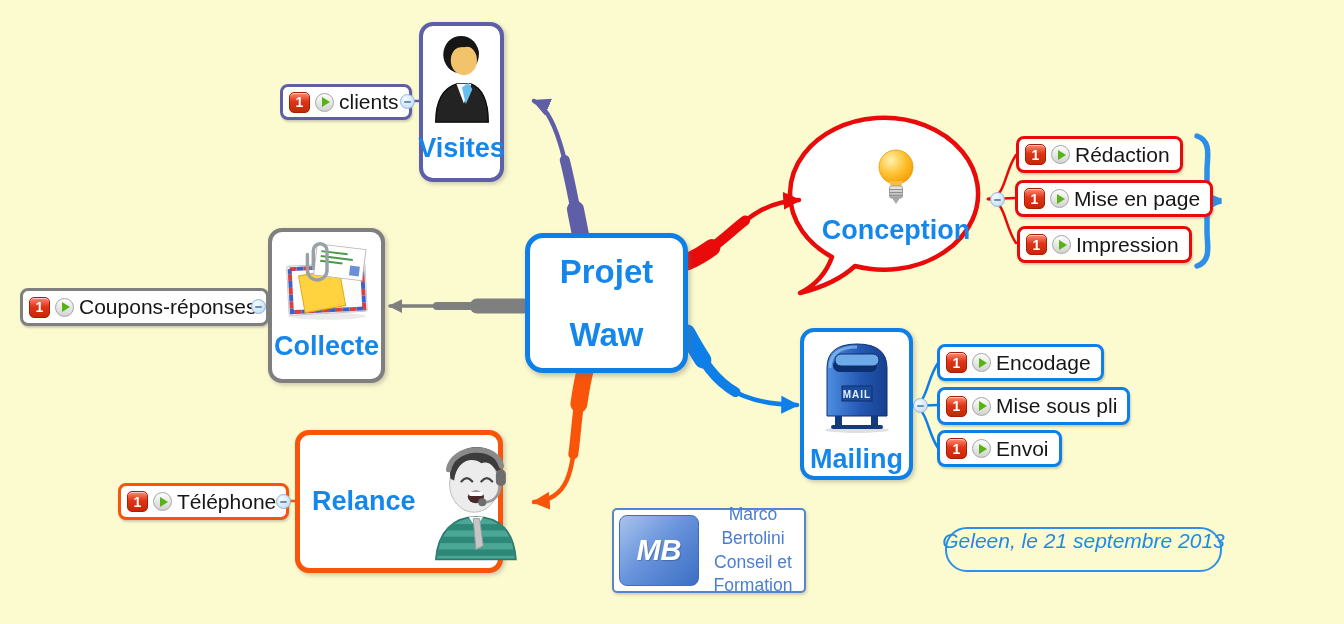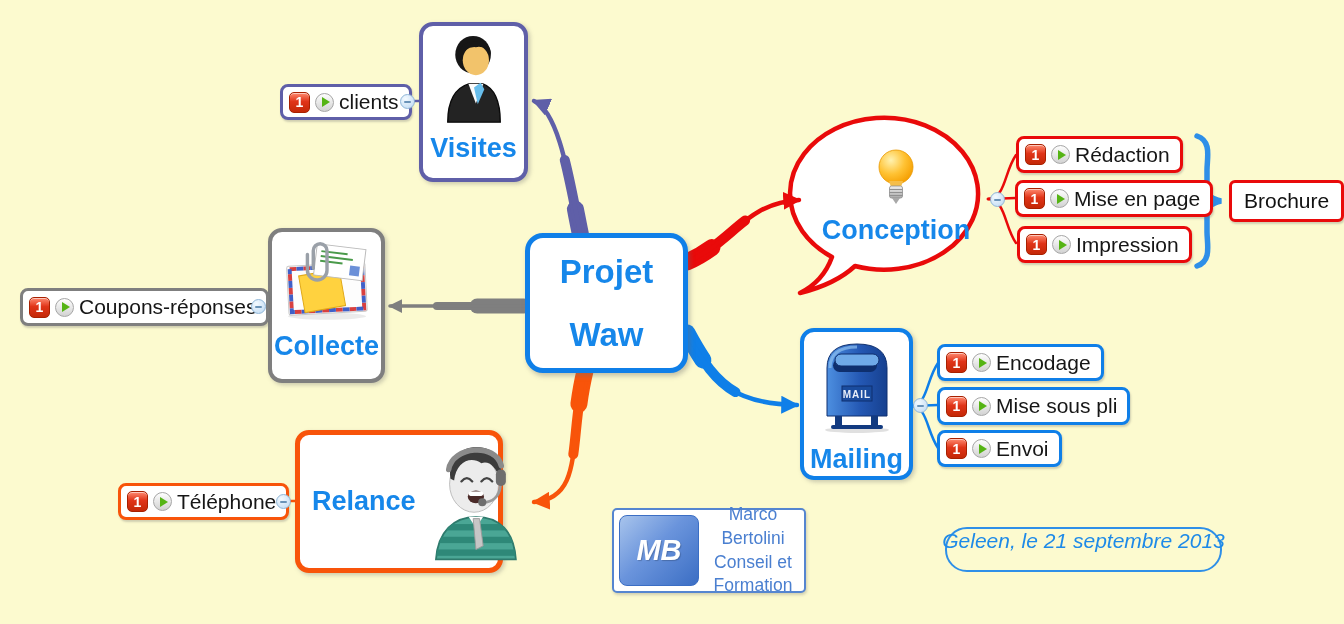--- a/index.html
+++ b/index.html
@@ -157,21 +157,21 @@
     </g>
 
     <path d="M1197,136 C1212,141 1207,158 1207,170 L1207,186 C1207,197 1213,199 1221,201 C1213,203 1207,205 1207,216 L1207,232 C1207,244 1212,261 1197,266" fill="none" stroke="#2E8FE8" stroke-width="5.5" stroke-linecap="round"></path>
   </svg>
 
   <div class="center-node">
     <span>Projet</span>
     <span>Waw</span>
   </div>
 
-  <div class="node n-purple" style="left:419px;top:22px;width:109px;height:160px;">
+  <div class="node n-purple" style="left:419px;top:22px;width:85px;height:160px;">
     <span style="margin-top:8px;">
       <svg width="68" height="90" viewBox="0 0 72 96">
         <ellipse cx="35" cy="22" rx="19" ry="20" fill="#161616"></ellipse>
         <ellipse cx="38" cy="28" rx="14" ry="16" fill="#F2C36B"></ellipse>
         <path d="M19,24 Q20,8 38,8 Q54,8 54,22 Q48,12 38,14 Q26,13 23,26 Z" fill="#161616"></path>
         <path d="M8,94 Q8,60 31,53 L45,53 Q64,60 64,94 Z" fill="#232323" stroke="#0A0A0A" stroke-width="1.5"></path>
         <path d="M30,53 L46,53 L38,74 Z" fill="#FCFCFC"></path>
         <path d="M36,57 L43,52 L47,59 L40,75 Z" fill="#68BEEC"></path>
       </svg>
     </span>
@@ -359,23 +359,20 @@
   <div class="minus-dot" style="left:276px;top:494px;">
       <span></span>
     </div>
   <div class="minus-dot" style="left:990px;top:192px;">
       <span></span>
     </div>
   <div class="minus-dot" style="left:913px;top:398px;">
       <span></span>
     </div>
 
-  <div class="boundary-box">
-    <span>Brochure</span>
-  </div>
 
   <div class="logo-box">
     <span class="mb-square">MB</span>
     <span class="company-text">
       <span>Marco Bertolini</span>
       <span>Conseil et</span>
       <span>Formation</span>
     </span>
   </div>
 

